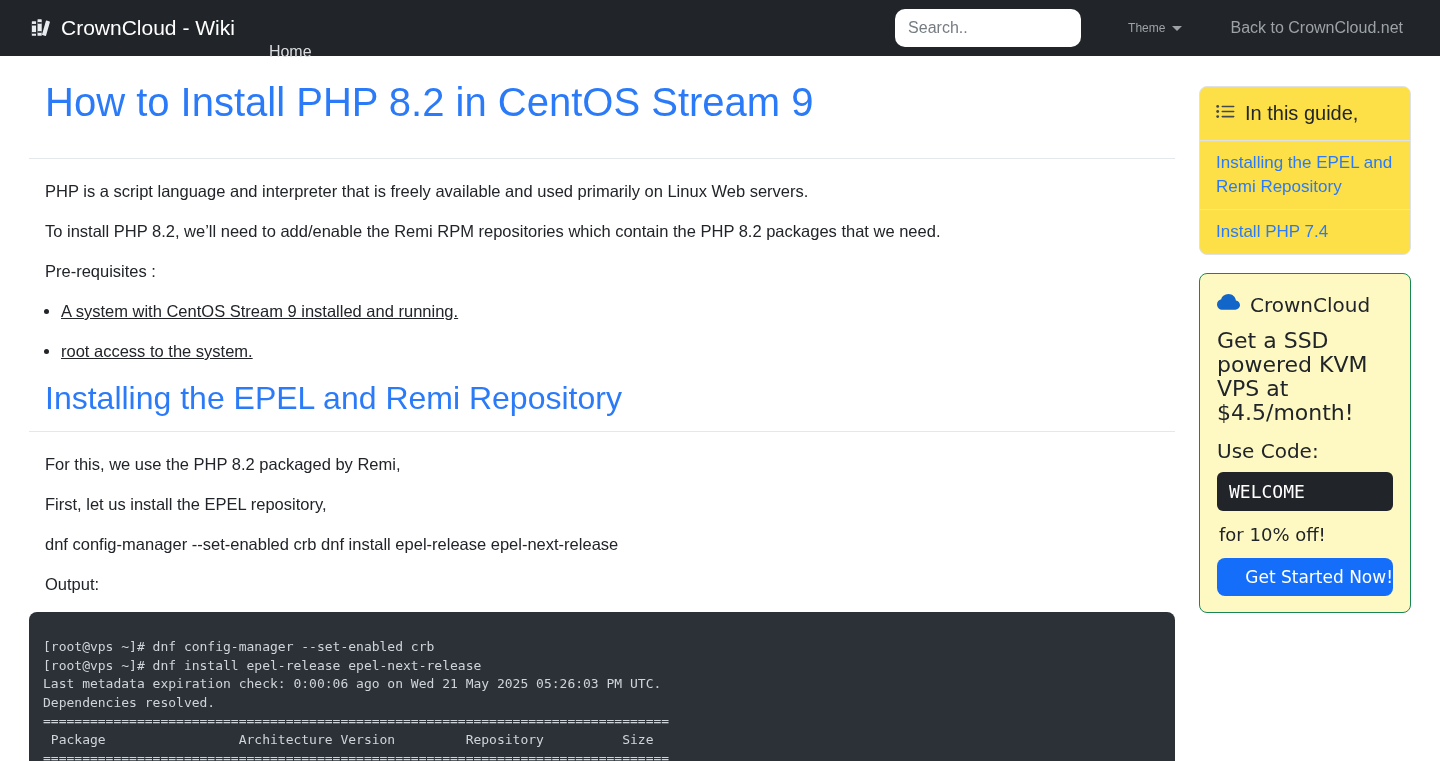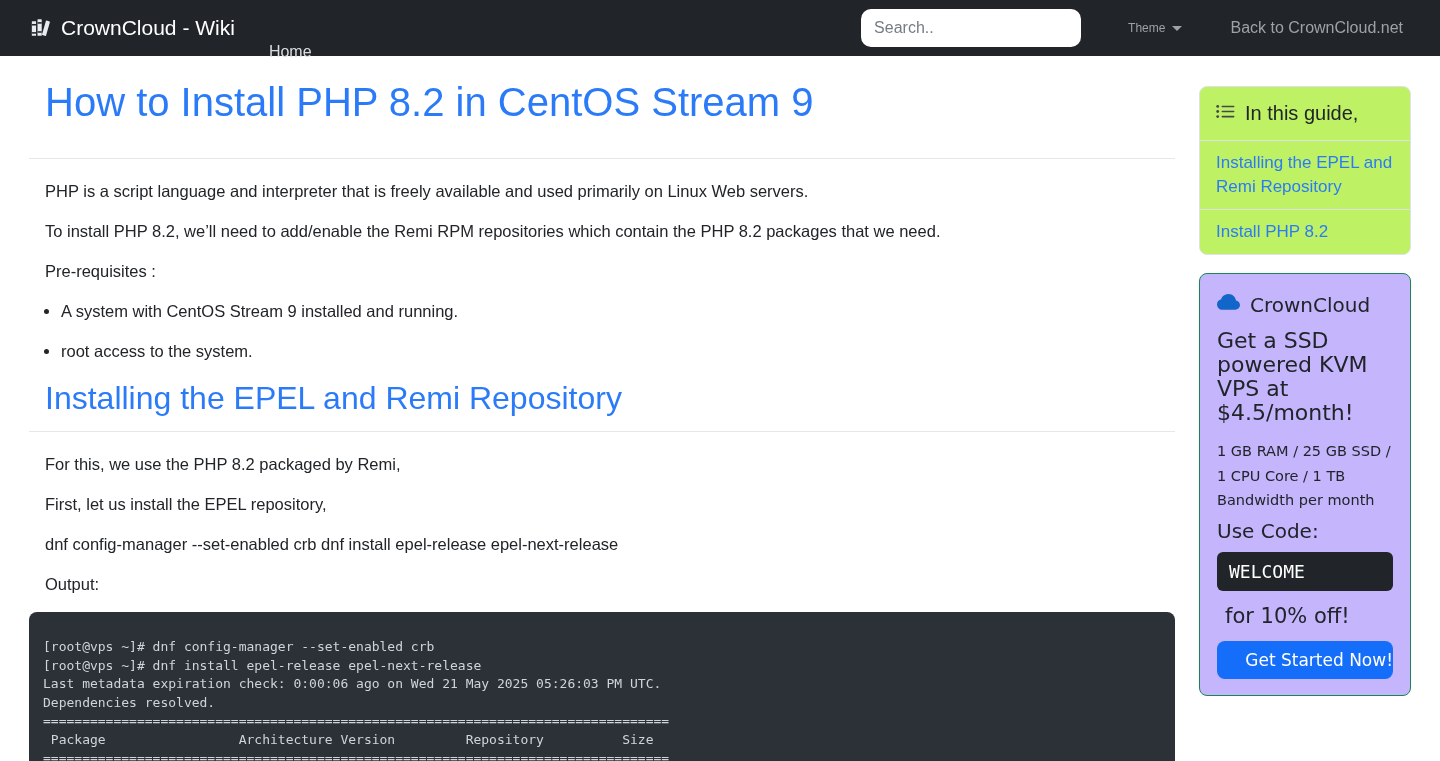--- a/index.html
+++ b/index.html
@@ -16,21 +16,21 @@
   
   .navbar{
     height:56px;background:var(--navbar-bg);display:flex;align-items:center;
     padding:0 37px 0 30px;
   }
   .brand{display:flex;align-items:center;gap:9px;color:#fff;font-size:21px;cursor:pointer;}
   .brand svg{display:block;}
   .nav-home{margin-left:34px;font-size:16px;color:#dcdde0;cursor:pointer;margin-top:47px;}
   .nav-right{margin-left:auto;display:flex;align-items:center;}
   .search-input{
-    width:220px;height:38px;border:none;border-radius:10px;padding:0 13px;
+    width:186px;height:38px;border:none;border-radius:10px;padding:0 13px;
     font-size:16px;font-family:"Liberation Sans",sans-serif;color:#212529;outline:none;
   }
   .search-input::placeholder{color:#757c82;}
   .theme-link{margin:0 48px 0 47px;font-size:12px;color:var(--muted-nav);cursor:pointer;display:flex;align-items:center;gap:7px;}
   .caret{width:0;height:0;border-left:5px solid transparent;border-right:5px solid transparent;border-top:5px solid var(--muted-nav);}
   .back-link{font-size:16px;color:var(--muted-nav);cursor:pointer;}
   
   .container{display:flex;gap:24px;padding:24px 29px 0 29px;align-items:flex-start;}
   .main-col{flex:1;min-width:0;}
   .side-col{width:212px;flex-shrink:0;margin-top:6px;}
@@ -38,52 +38,52 @@
   h1.page-title{
     font-size:40px;font-weight:500;color:var(--accent);margin:0 0 34px 0;
     padding-left:16px;line-height:1.1;
   }
   h2.section-title{
     font-size:32px;font-weight:500;color:var(--accent);margin:0 0 14px 0;
     padding-left:16px;line-height:1.2;
   }
   hr{border:none;border-top:1px solid #dee2e6;margin:0 0 20px 0;opacity:.8;}
   .main-col p{font-size:16.5px;line-height:24px;margin:0 0 16px 16px;}
-  .main-col ul{margin:0 0 8px 0;padding-left:32px;}
+  .main-col ul{margin:0 0 8px 0;padding-left:32px;text-decoration:underline;}
   .main-col li{font-size:16.5px;line-height:24px;margin:0 0 16px 0;}
   pre.codeblock{
     margin:0;background:var(--code-bg);color:var(--code-fg);
     border-radius:8px;padding:26px 14px;height:420px;
     font-family:"DejaVu Sans Mono",monospace;font-size:13px;line-height:18.5px;
     white-space:pre;overflow:hidden;
   }
   
-  .card{border:1px solid var(--card-border);border-radius:8px;background:#bef264;overflow:hidden;}
+  .card{border:1px solid var(--card-border);border-radius:8px;background:#fde047;overflow:hidden;}
   .card-header{
     display:flex;align-items:center;gap:10px;padding:15px 16px;font-size:20px;
     border-bottom:1px solid var(--card-border);
   }
   .toc-item{
     padding:10px 16px;font-size:17px;line-height:24px;color:var(--accent);cursor:pointer;
   }
   .toc-item + .toc-item{border-top:1px solid var(--card-border);}
   
   .promo-card{
-    border:1px solid var(--promo-border);border-radius:8px;background:#c4b5fd;
+    border:1px solid var(--promo-border);border-radius:8px;background:#fef9c3;
     margin-top:18px;padding:15px 17px 16px 17px;font-family:"DejaVu Sans",sans-serif;
   }
   .promo-header{display:flex;align-items:center;gap:10px;font-size:20px;margin:2px 0 10px 0;}
   .promo-headline{font-size:22px;line-height:24px;margin:0 0 14px 0;font-weight:400;}
   .promo-specs{font-size:14.5px;line-height:24.5px;margin:0 0 6px 0;}
   .promo-usecode{font-size:20px;margin:0 0 9px 0;font-weight:400;}
   .promo-codebox{
     background:#212529;color:#fff;border-radius:6px;padding:9px 12px;
     font-family:"DejaVu Sans Mono",monospace;font-size:18px;margin-bottom:13px;cursor:pointer;
   }
-  .promo-discount{font-size:21px;margin:0 0 13px 8px;font-weight:400;}
+  .promo-discount{font-size:18px;margin:0 0 13px 2px;font-weight:400;}
   .promo-btn{
     display:block;width:100%;background:var(--btn-blue);color:#fff;border:none;
     border-radius:8px;padding:9px 0;font-size:17px;font-family:"DejaVu Sans",sans-serif;
     cursor:pointer;text-align:right;
   }
 </style>
 </head>
 <body>
 
 <nav class="navbar">
@@ -154,34 +154,33 @@
             <circle cx="1.6" cy="8" r="1.35"></circle>
             <circle cx="1.6" cy="12.8" r="1.35"></circle>
             <rect x="5.2" y="2.45" width="12.3" height="1.55" rx="0.77"></rect>
             <rect x="5.2" y="7.25" width="12.3" height="1.55" rx="0.77"></rect>
             <rect x="5.2" y="12.05" width="12.3" height="1.55" rx="0.77"></rect>
           </svg>
         </span>
         <span>In this guide,</span>
       </div>
       <div class="toc-item">Installing the EPEL and Remi Repository</div>
-      <div class="toc-item">Install PHP 8.2</div>
+      <div class="toc-item">Install PHP 7.4</div>
     </div>
 
     <div class="promo-card">
       <div class="promo-header">
         <span>
           <svg width="23" height="23" viewBox="0 0 16 16" fill="#1266c9">
             <path d="M4.406 3.342A5.53 5.53 0 0 1 8 2c2.69 0 4.923 2 5.166 4.579C14.758 6.804 16 8.137 16 9.773 16 11.569 14.502 13 12.687 13H3.781C1.708 13 0 11.366 0 9.318c0-1.763 1.266-3.223 2.942-3.593.143-.863.698-1.723 1.464-2.383z"></path>
           </svg>
         </span>
         <span>CrownCloud</span>
       </div>
       <div class="promo-headline">Get a SSD powered KVM VPS at $4.5/month!</div>
-      <div class="promo-specs">1 GB RAM / 25 GB SSD / 1 CPU Core / 1 TB Bandwidth per month</div>
       <div class="promo-usecode">Use Code:</div>
       <div class="promo-codebox">WELCOME</div>
       <div class="promo-discount">for 10% off!</div>
       <button class="promo-btn">Get Started Now!</button>
     </div>
 
   </aside>
 </div>
 
 </body></html>

